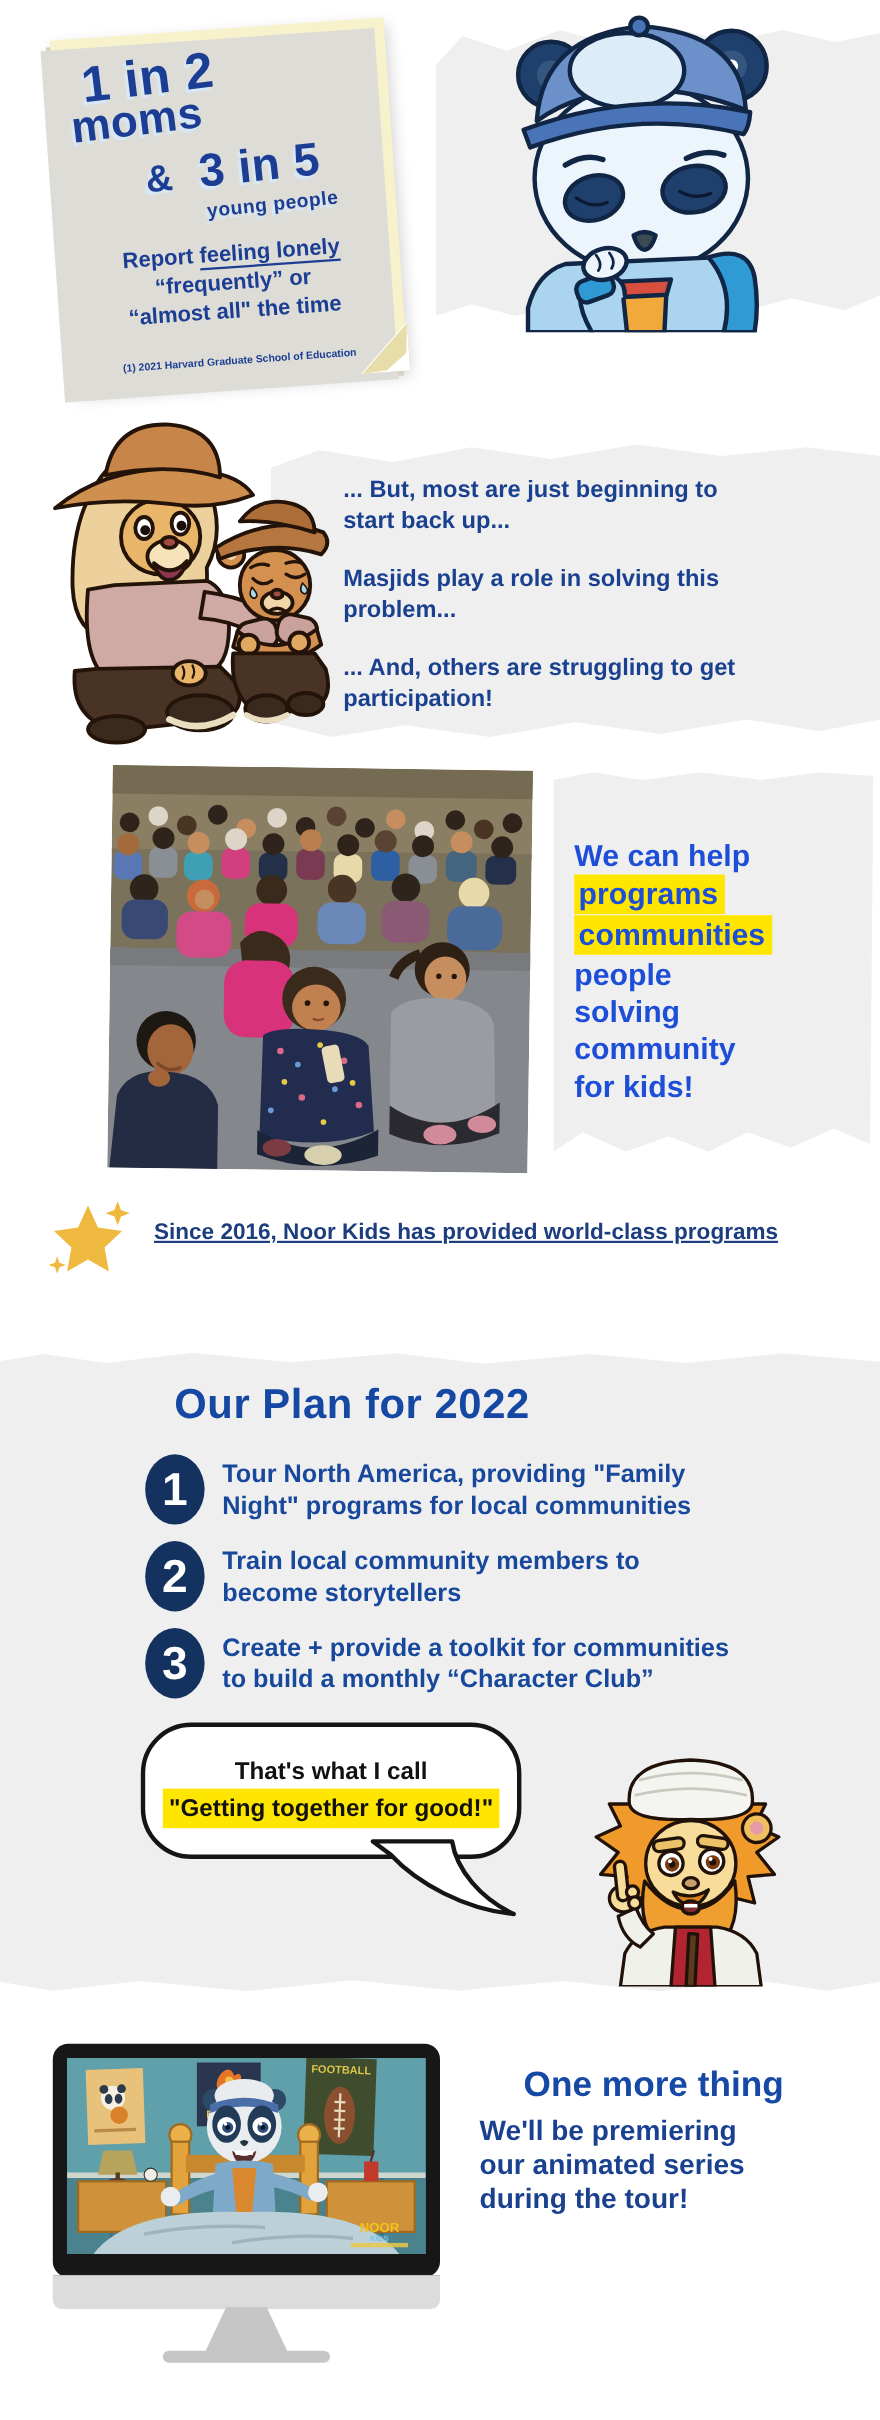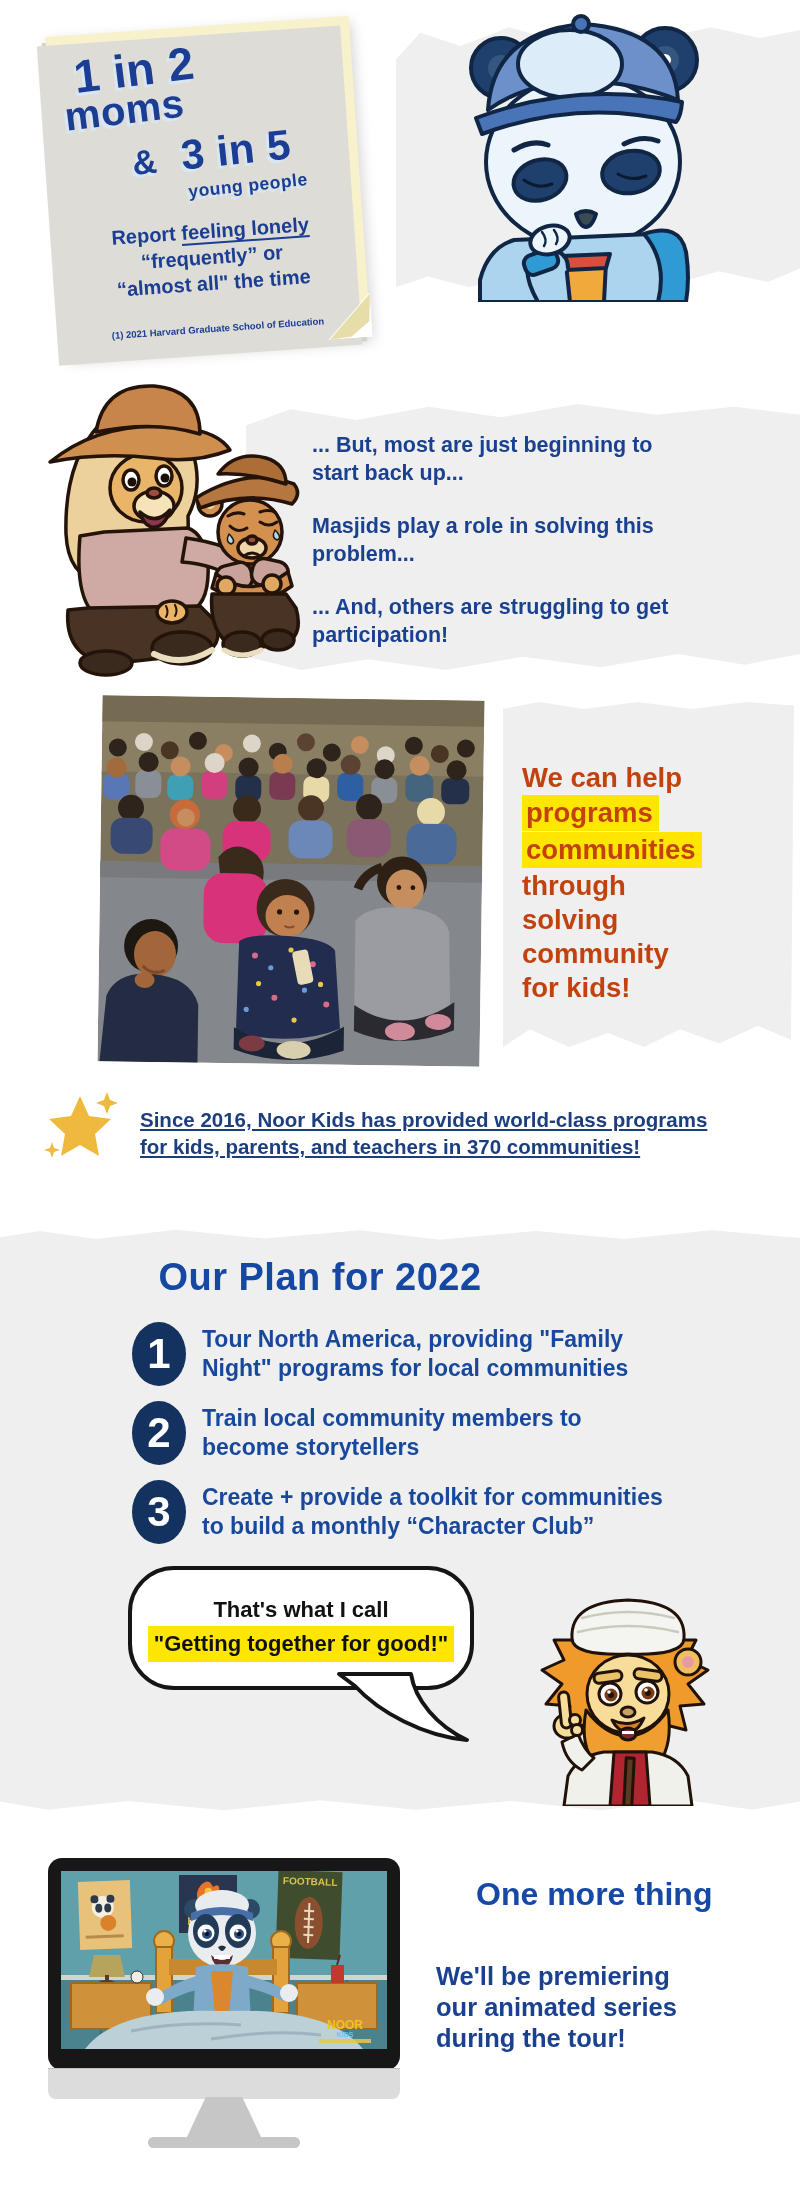--- a/index.html
+++ b/index.html
@@ -32,21 +32,21 @@
   .u{border-bottom:2.5px solid #1b3e94;}
   .citation{position:absolute;left:0;bottom:12px;width:100%;text-align:center;font-size:9.5px;
         font-weight:bold;color:#1b3e94;}
 
   
   .masjid-text{position:absolute;left:312px;top:432px;width:480px;color:#1a418f;
         font-size:21.5px;line-height:1.28;font-weight:bold;}
   .masjid-text p{margin:0 0 26px 0;}
 
   
-  .help-text{position:absolute;left:522px;top:760px;width:260px;color:#c2410c;
+  .help-text{position:absolute;left:522px;top:760px;width:260px;color:#1d4ed8;
         font-size:27.5px;line-height:1.2;font-weight:bold;}
   .help-line{display:block;margin:1px 0;}
   .hl{background:#ffe600;padding:1px 6px 2px 4px;display:inline-block;}
 
   
   .banner-text{position:absolute;left:140px;top:1106px;width:620px;color:#1c3e7e;
         font-size:20.5px;font-weight:bold;line-height:1.33;text-decoration:underline;}
 
   
   .plan-title{position:absolute;left:0;top:1256px;width:640px;text-align:center;
@@ -60,21 +60,21 @@
   
   .bubble{position:absolute;left:128px;top:1566px;width:314px;background:#ffffff;border:4px solid #151515;
         border-radius:46px;padding:24px 12px;text-align:center;color:#111111;font-size:22px;
         line-height:1.45;font-weight:bold;}
   .bubble .hl{padding:2px 6px;}
   .tail{position:absolute;left:295px;top:1668px;}
 
   
   .one-title{position:absolute;left:436px;top:1876px;color:#1649a5;font-size:32px;font-weight:bold;margin-left:40px;}
   .one-body{position:absolute;left:436px;top:1922px;width:340px;color:#1a418f;
-        font-size:25.5px;line-height:1.22;font-weight:bold;margin-top:39px;}
+        font-size:25.5px;line-height:1.22;font-weight:bold;}
 
   
   .bezel{position:absolute;left:48px;top:1858px;width:352px;height:212px;background:#171717;border-radius:14px;}
   .screen{position:absolute;left:61px;top:1871px;width:326px;height:178px;overflow:hidden;background:#5fa0aa;}
   .chin{position:absolute;left:48px;top:2068px;width:352px;height:30px;background:#dcdcdc;
         border-radius:0 0 8px 8px;border-top:1px solid #bfbfbf;}
   .stand{position:absolute;left:186px;top:2097px;width:76px;height:42px;background:#c6c6c6;
         clip-path:polygon(26% 0,74% 0,100% 100%,0 100%);}
   .base{position:absolute;left:148px;top:2137px;width:152px;height:11px;background:#c6c6c6;border-radius:6px;}
 </style>
@@ -301,34 +301,33 @@
       <path d="M256,306 Q304,338 356,302 L356,330 Q304,352 256,332 Z" fill="#2a2a30"></path>
       <ellipse cx="302" cy="332" rx="15" ry="9" fill="#d08a9a"></ellipse>
       <ellipse cx="340" cy="322" rx="13" ry="8" fill="#d08a9a"></ellipse>
     </g>
   </svg>
 
   <div class="help-text">
     <span class="help-line">We can help</span>
     <span class="help-line"><span class="hl">programs</span></span>
     <span class="help-line"><span class="hl">communities</span></span>
-    <span class="help-line">through</span>
+    <span class="help-line">people</span>
     <span class="help-line">solving</span>
     <span class="help-line">community</span>
     <span class="help-line">for kids!</span>
   </div>
 
   <svg class="abs" style="left:44px;top:1090px;" width="76" height="74" viewBox="0 0 76 74">
     <path d="M36,6 L45,26 L67,29 L51,44 L55,66 L36,55 L17,66 L21,44 L5,29 L27,26 Z" fill="#efb93f"></path>
     <path d="M63,2 L66,10 L74,13 L66,16 L63,24 L60,16 L52,13 L60,10 Z" fill="#efb93f"></path>
     <path d="M8,52 L10,58 L16,60 L10,62 L8,68 L6,62 L0,60 L6,58 Z" fill="#efb93f"></path>
   </svg>
   <div class="banner-text">
     <div>Since 2016, Noor Kids has provided world-class programs</div>
-    <div>for kids, parents, and teachers in 370 communities!</div>
   </div>
 
   <div class="plan-title">Our Plan for 2022</div>
   <div class="plan-items">
     <div class="plan-item">
       <div class="badge">1</div>
       <div class="plan-text pre">Tour North America, providing "Family
 Night" programs for local communities</div>
     </div>
     <div class="plan-item">

